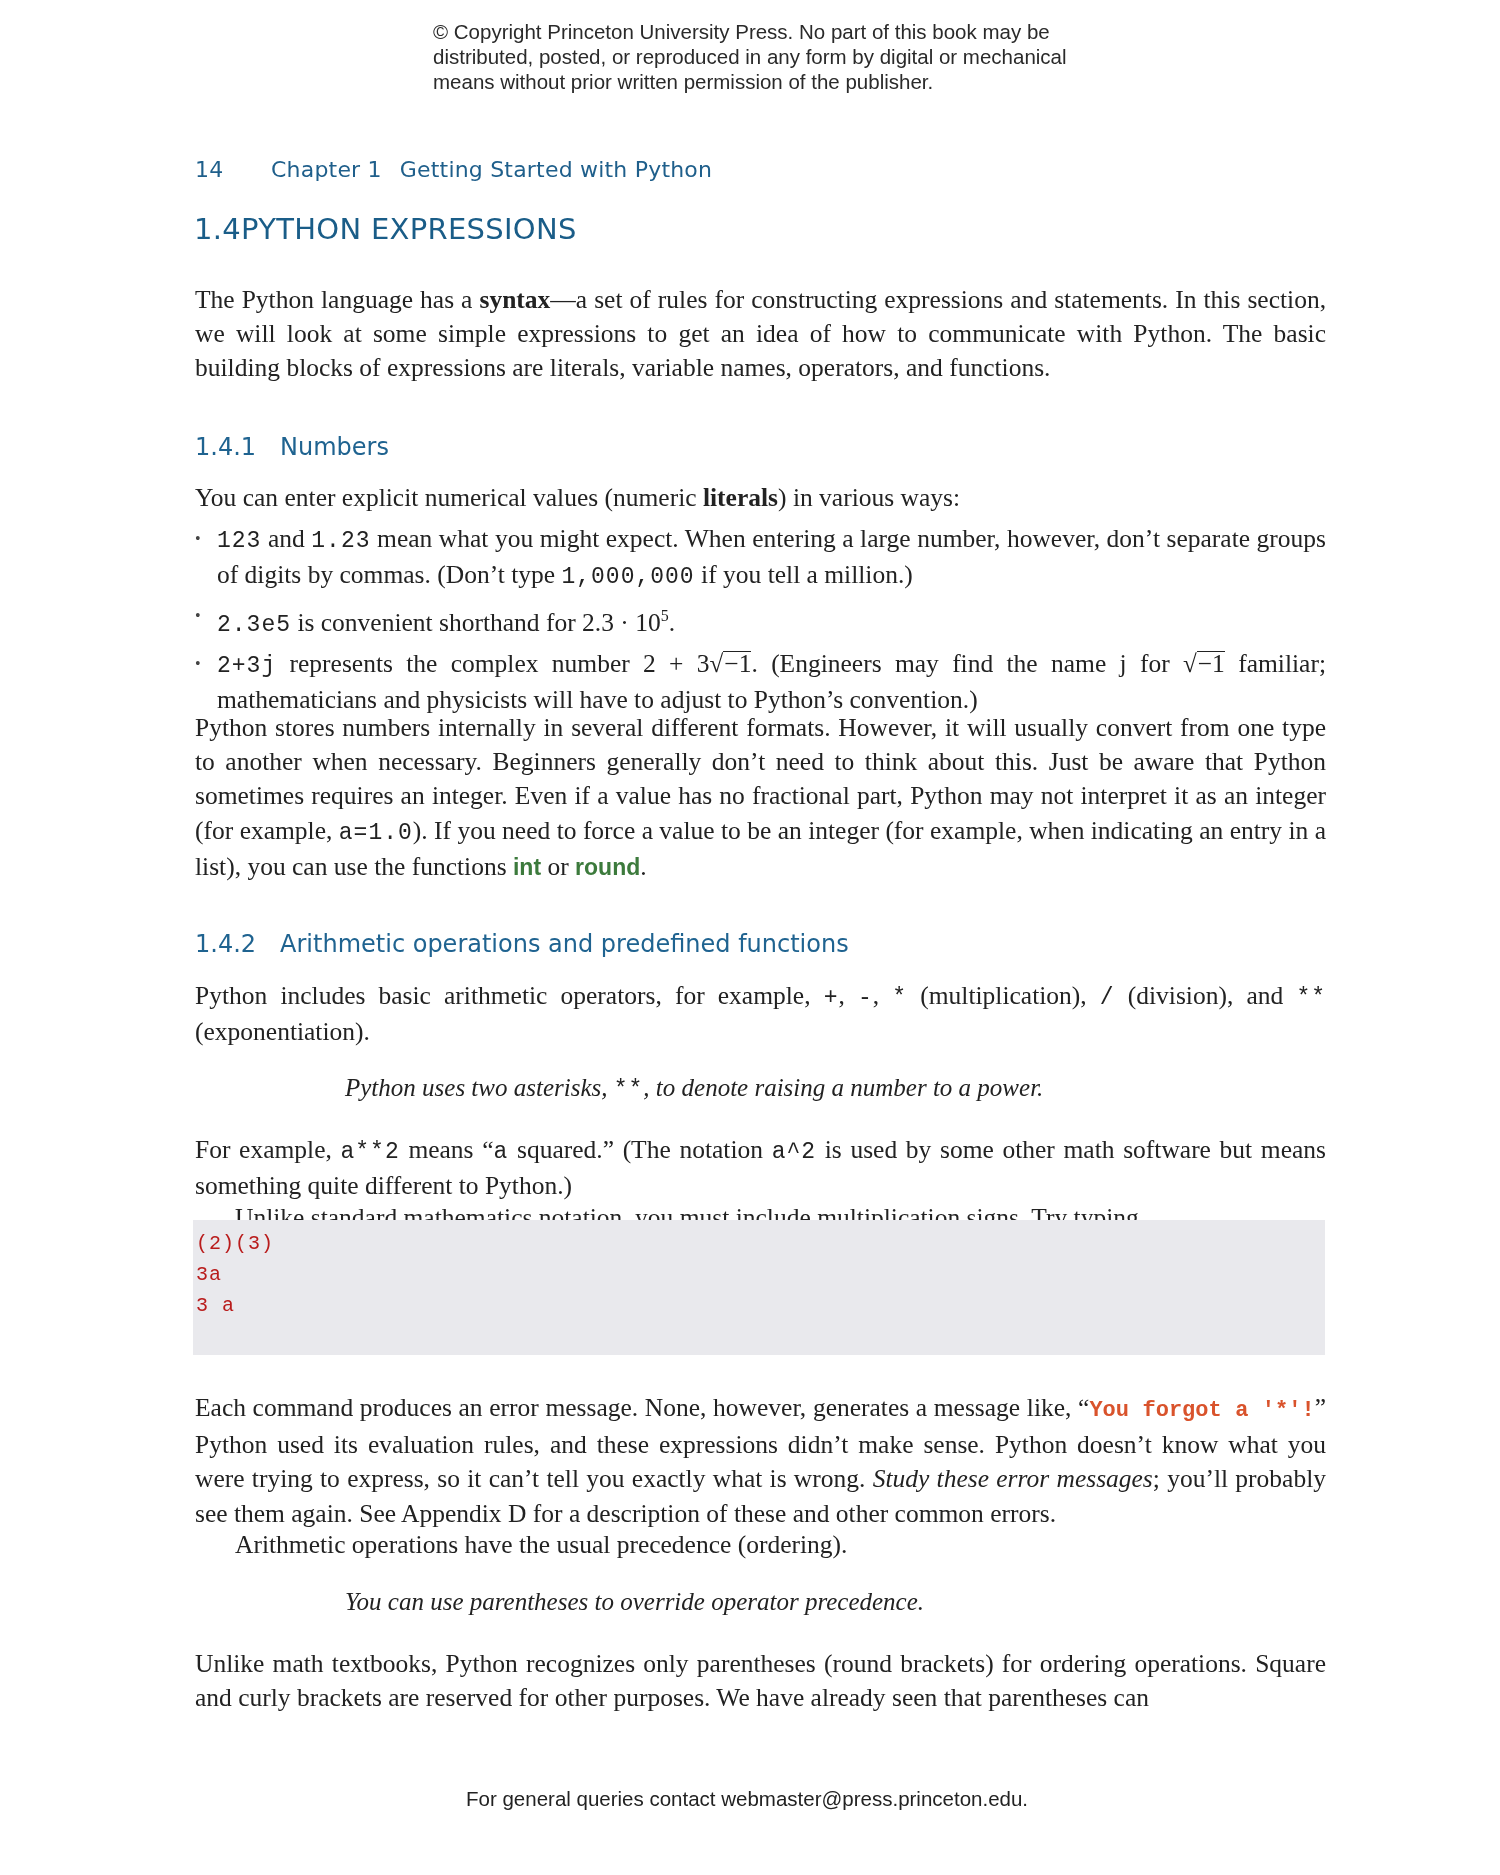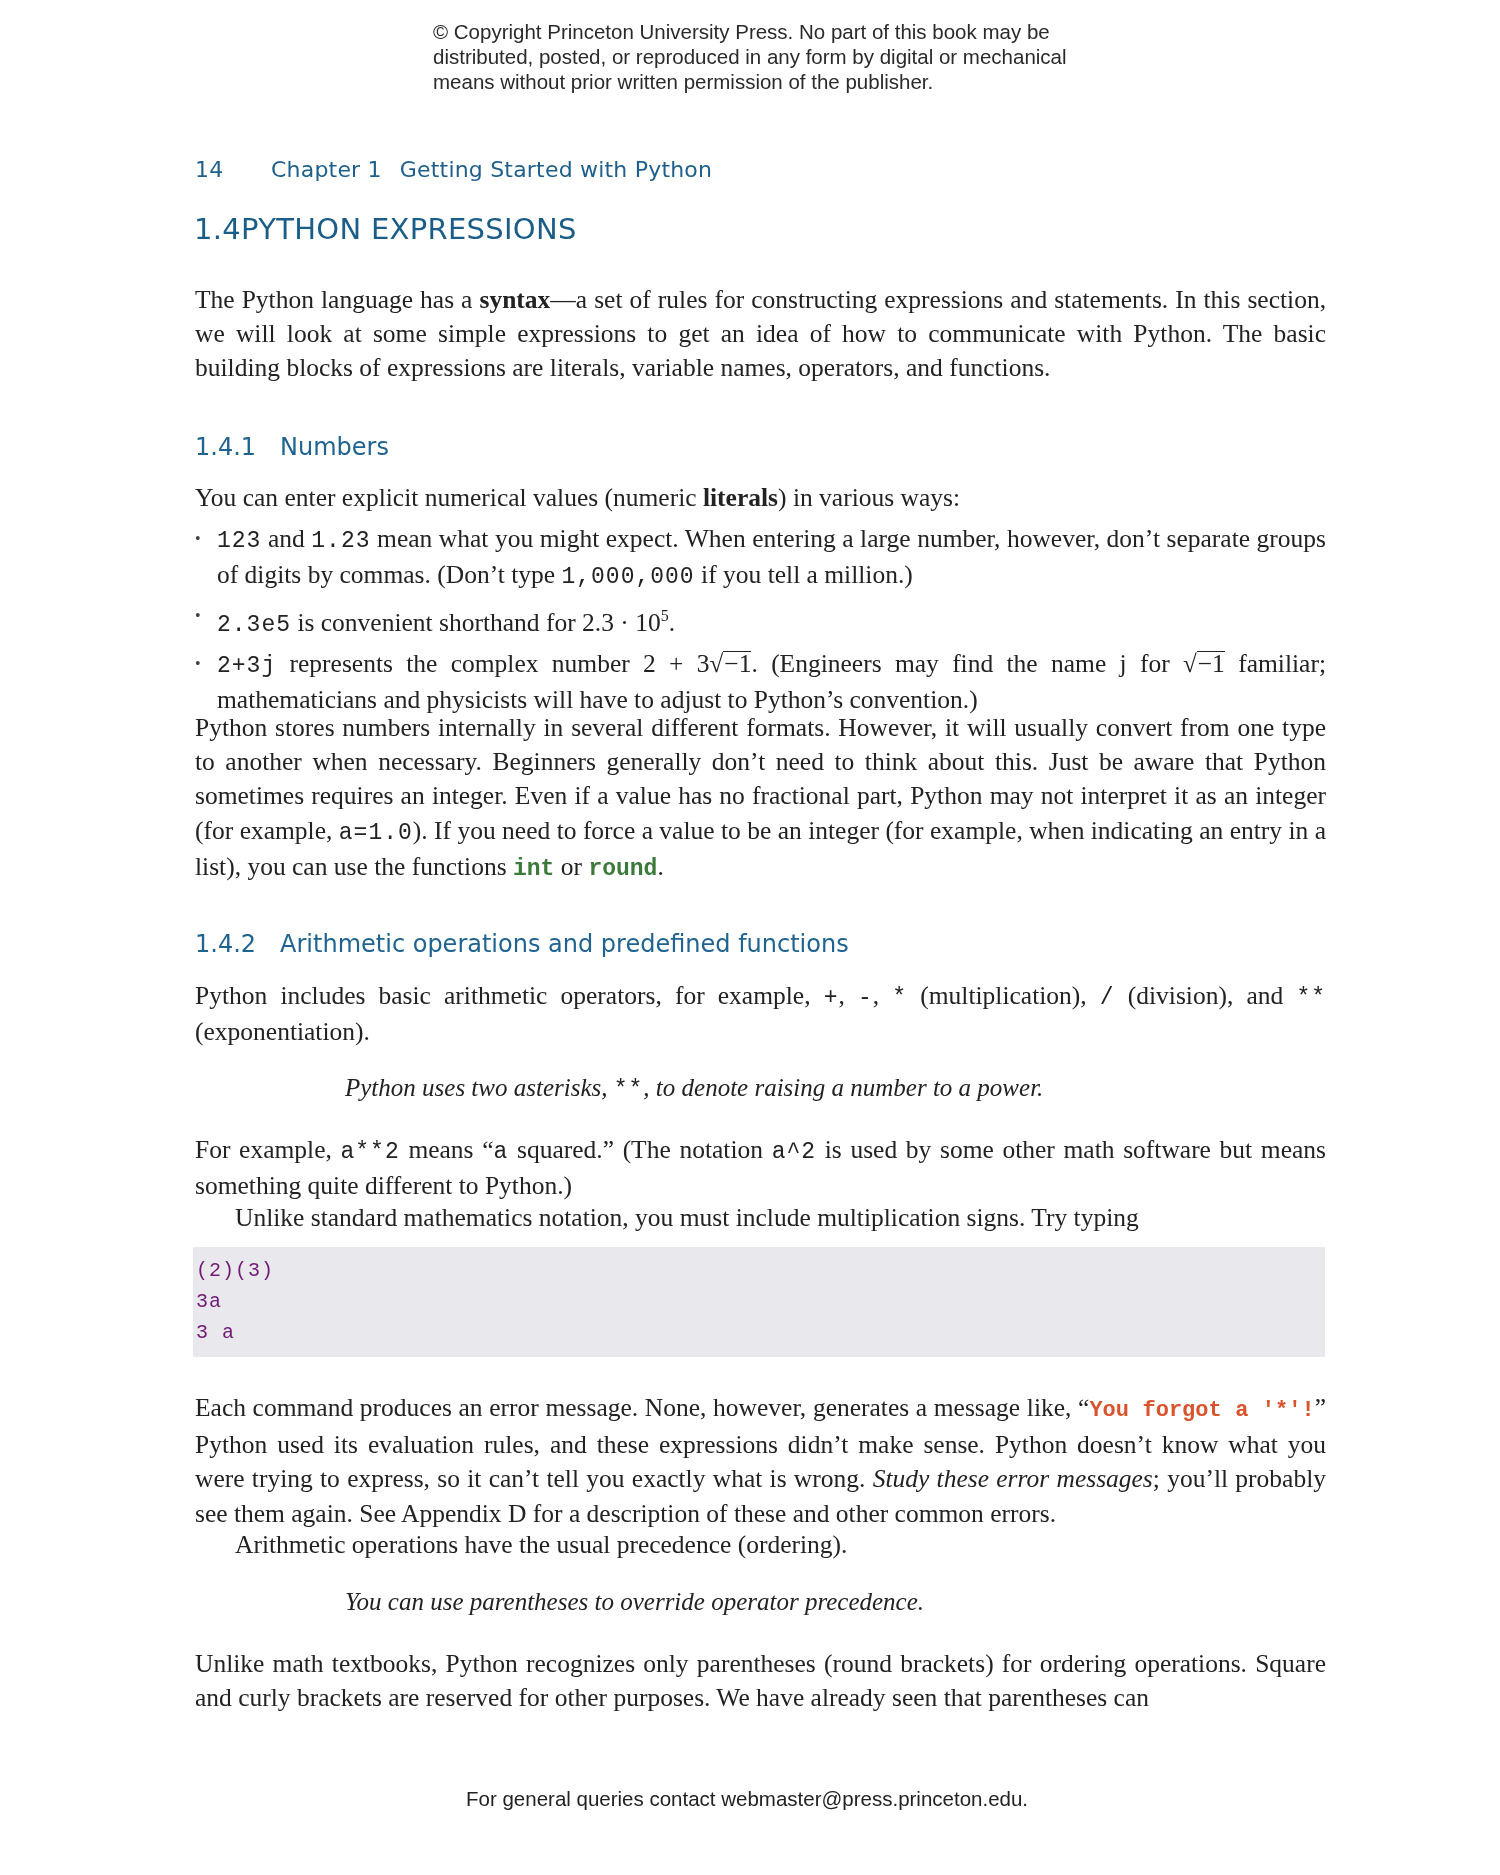--- a/index.html
+++ b/index.html
@@ -25,38 +25,38 @@
   }
   .h2 .num { margin-right:24px; }
   .body-text {
     position:absolute; left:195px; width:1131px;
     font-family:"Liberation Serif", serif; font-size:25.5px; line-height:34.2px; color:#222;
     text-align:justify;
   }
   .body-text.noj { text-align:left; }
   .indent { text-indent:40px; }
   .mono { font-family:"Liberation Mono", monospace; font-size:23px; letter-spacing:1px; }
-  .mono-green { font-family:Liberation Mono, monospace; font-weight:bold; color:#3c7a3c; font-size:23px; }
+  .mono-green { font-family:Liberation Sans, sans-serif; font-weight:bold; color:#3c7a3c; font-size:23px; }
   .mono-red { font-family:"Liberation Mono", monospace; font-weight:bold; color:#d9532c; font-size:22px; }
   .bold { font-weight:bold; }
   .it { font-style:italic; }
   .bullets { position:absolute; left:195px; width:1131px; margin:0; padding:0; list-style:none;
     font-family:"Liberation Serif", serif; font-size:25.5px; line-height:34.2px; color:#222; }
   .bullets li { position:relative; padding-left:22px; margin-bottom:5px; text-align:justify; }
   .bullets li::before { content:"\2022"; position:absolute; left:0; top:0; font-size:16px; color:#444; }
   .sqrt { display:inline-block; border-top:1.5px solid #222; line-height:24px; padding-left:1px; }
   .sqrt-sign { font-size:25px; }
   .callout {
     position:absolute; left:345px;
     font-family:"Liberation Serif", serif; font-style:italic; font-size:25px; color:#222;
   }
   .code-block {
-    position:absolute; left:193px; top:1247px; width:1132px; height:110px;
+    position:absolute; left:193px; top:1220px; width:1132px; height:135px;
     background:#e9e9ed; box-sizing:border-box; padding:8px 3px;
-    font-family:"Liberation Mono", monospace; font-size:20px; line-height:31px; color:#701a75; letter-spacing:1px;
+    font-family:"Liberation Mono", monospace; font-size:20px; line-height:31px; color:#b91c1c; letter-spacing:1px;
   }
   .code-line { white-space:pre; }
   .footer {
     position:absolute; left:466px; top:1787px;
     font-family:"Liberation Sans", sans-serif; font-size:20.5px; color:#222;
   }
 </style>
 </head>
 <body>
 

